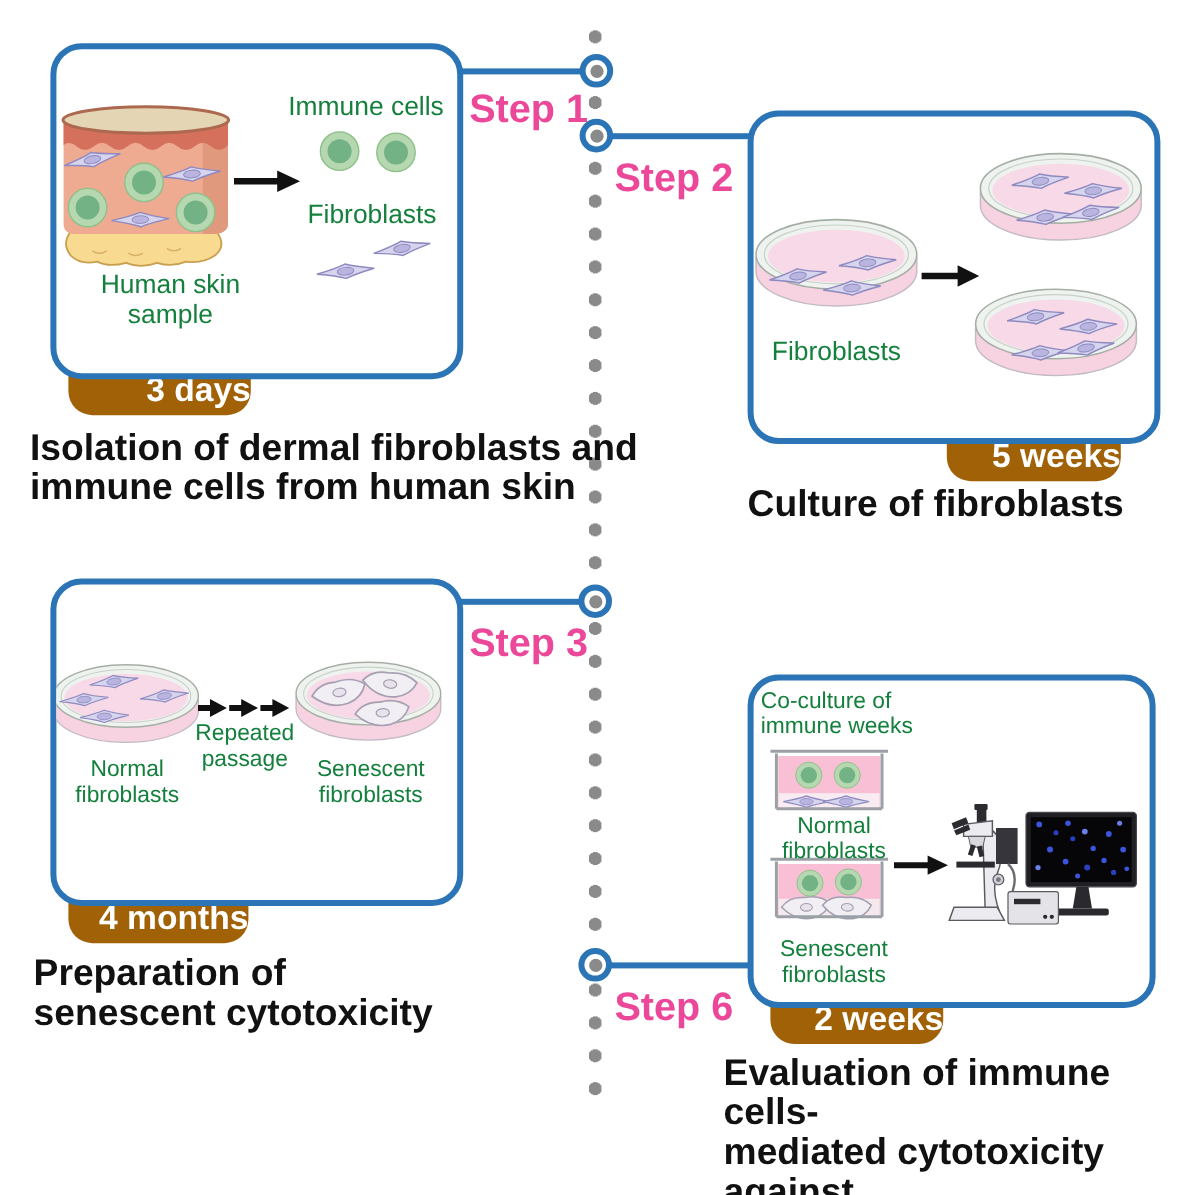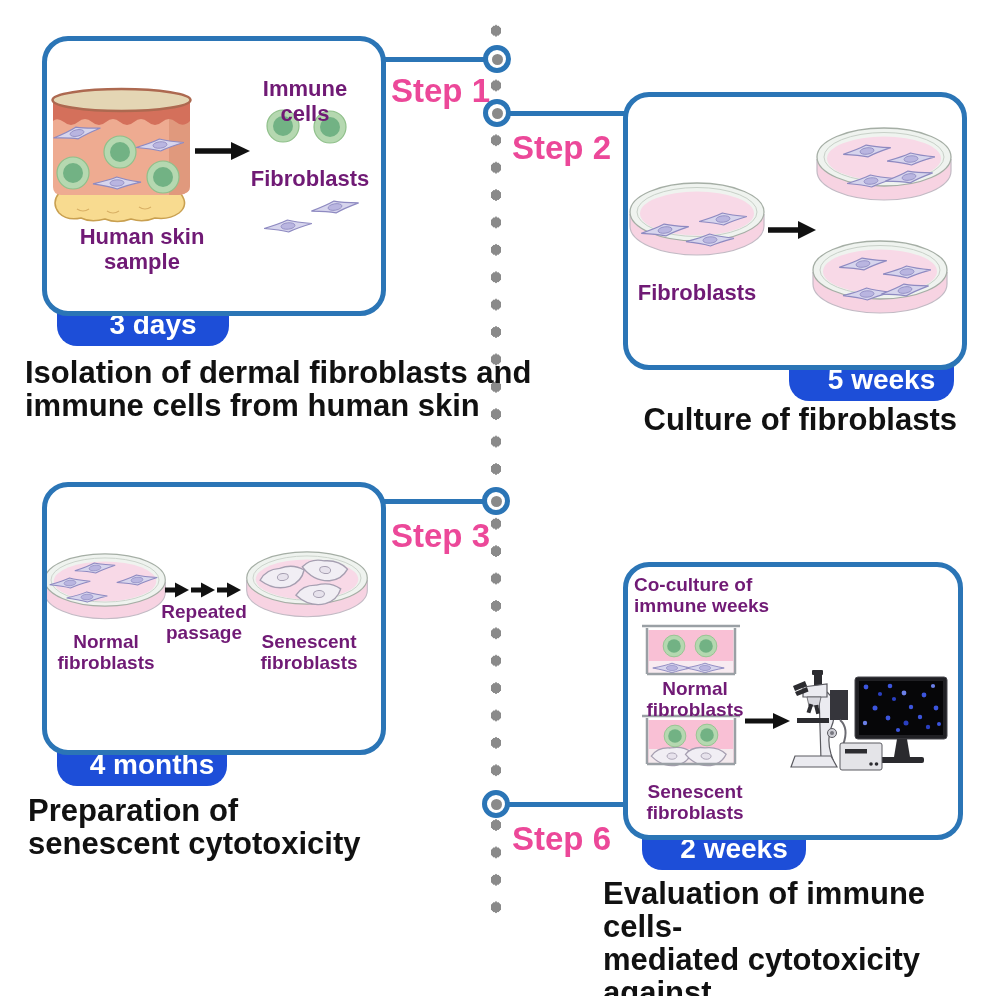--- a/index.html
+++ b/index.html
@@ -11,28 +11,28 @@
   .dotline{
     position:absolute;left:490px;top:17px;width:12px;height:897px;
     background-image:radial-gradient(circle 5.5px at 6px 13.7px,#8A8A8A 98%,rgba(138,138,138,0) 100%);
     background-size:12px 27.4px;background-repeat:repeat-y;z-index:0;
   }
   .connector{position:absolute;height:5px;background:#2B75B6;z-index:1;}
   .node{position:absolute;width:18px;height:18px;border:5px solid #2B75B6;border-radius:50%;background:#fff;z-index:3;}
   .node::after{content:"";position:absolute;left:3.5px;top:3.5px;width:11px;height:11px;border-radius:50%;background:#8A8A8A;}
   
   .badge{
-    position:absolute;height:45px;background:#1d4ed8;border-radius:12px 12px 20px 20px;
-    color:#fff;font-weight:bold;font-size:28px;line-height:47px;text-align:center;z-index:1;padding-left:20px;
+    position:absolute;height:45px;background:#a16207;border-radius:12px 12px 20px 20px;
+    color:#fff;font-weight:bold;font-size:28px;line-height:47px;text-align:right;z-index:1;
   }
   .panel{position:absolute;border:5px solid #2B75B6;border-radius:26px;background:#fff;z-index:2;}
   .panel > svg{position:absolute;left:0;top:0;}
   .step-label{position:absolute;font-weight:bold;font-size:33px;color:#ec4899;z-index:2;}
   .caption{position:absolute;font-weight:bold;font-size:31px;line-height:33px;color:#111;white-space:pre-line;z-index:2;}
-  .il{position:absolute;font-weight:bold;color:#701a75;white-space:pre-line;text-align:center;line-height:1.12;}
+  .il{position:absolute;font-weight:normal;color:#15803d;white-space:pre-line;text-align:center;line-height:1.12;}
   .fs22{font-size:22px;} .fs19{font-size:19px;}
   .ta-l{text-align:left;}
 </style>
 </head>
 <body>
 
 <svg width="0" height="0" style="position:absolute" aria-hidden="true">
   <defs>
     <g id="icell">
       <circle r="16" fill="#B5D8B0" stroke="#8FC08A" stroke-width="1.2"></circle>
@@ -266,20 +266,20 @@
 fibroblasts</div>
   </div>
 
   <div class="step-label" style="left:375px;top:72px;width:115px;text-align:right">Step 1</div>
   <div class="step-label" style="left:512px;top:129px">Step 2</div>
   <div class="step-label" style="left:375px;top:517px;width:115px;text-align:right">Step 3</div>
   <div class="step-label" style="left:512px;top:820px">Step 6</div>
 
   <div class="caption" style="left:25px;top:356px">Isolation of dermal fibroblasts and
 immune cells from human skin</div>
-  <div class="caption" style="left:623px;top:403px;width:334px;text-align:right">Culture of fibroblasts</div>
+  <div class="caption" style="left:623px;top:403px;width:334px;text-align:left">Culture of fibroblasts</div>
   <div class="caption" style="left:28px;top:794px">Preparation of
 senescent cytotoxicity</div>
   <div class="caption" style="left:603px;top:877px">Evaluation of immune cells-
 mediated cytotoxicity against
 senescent fibroblasts</div>
 
 </div>
 
 </body></html>

